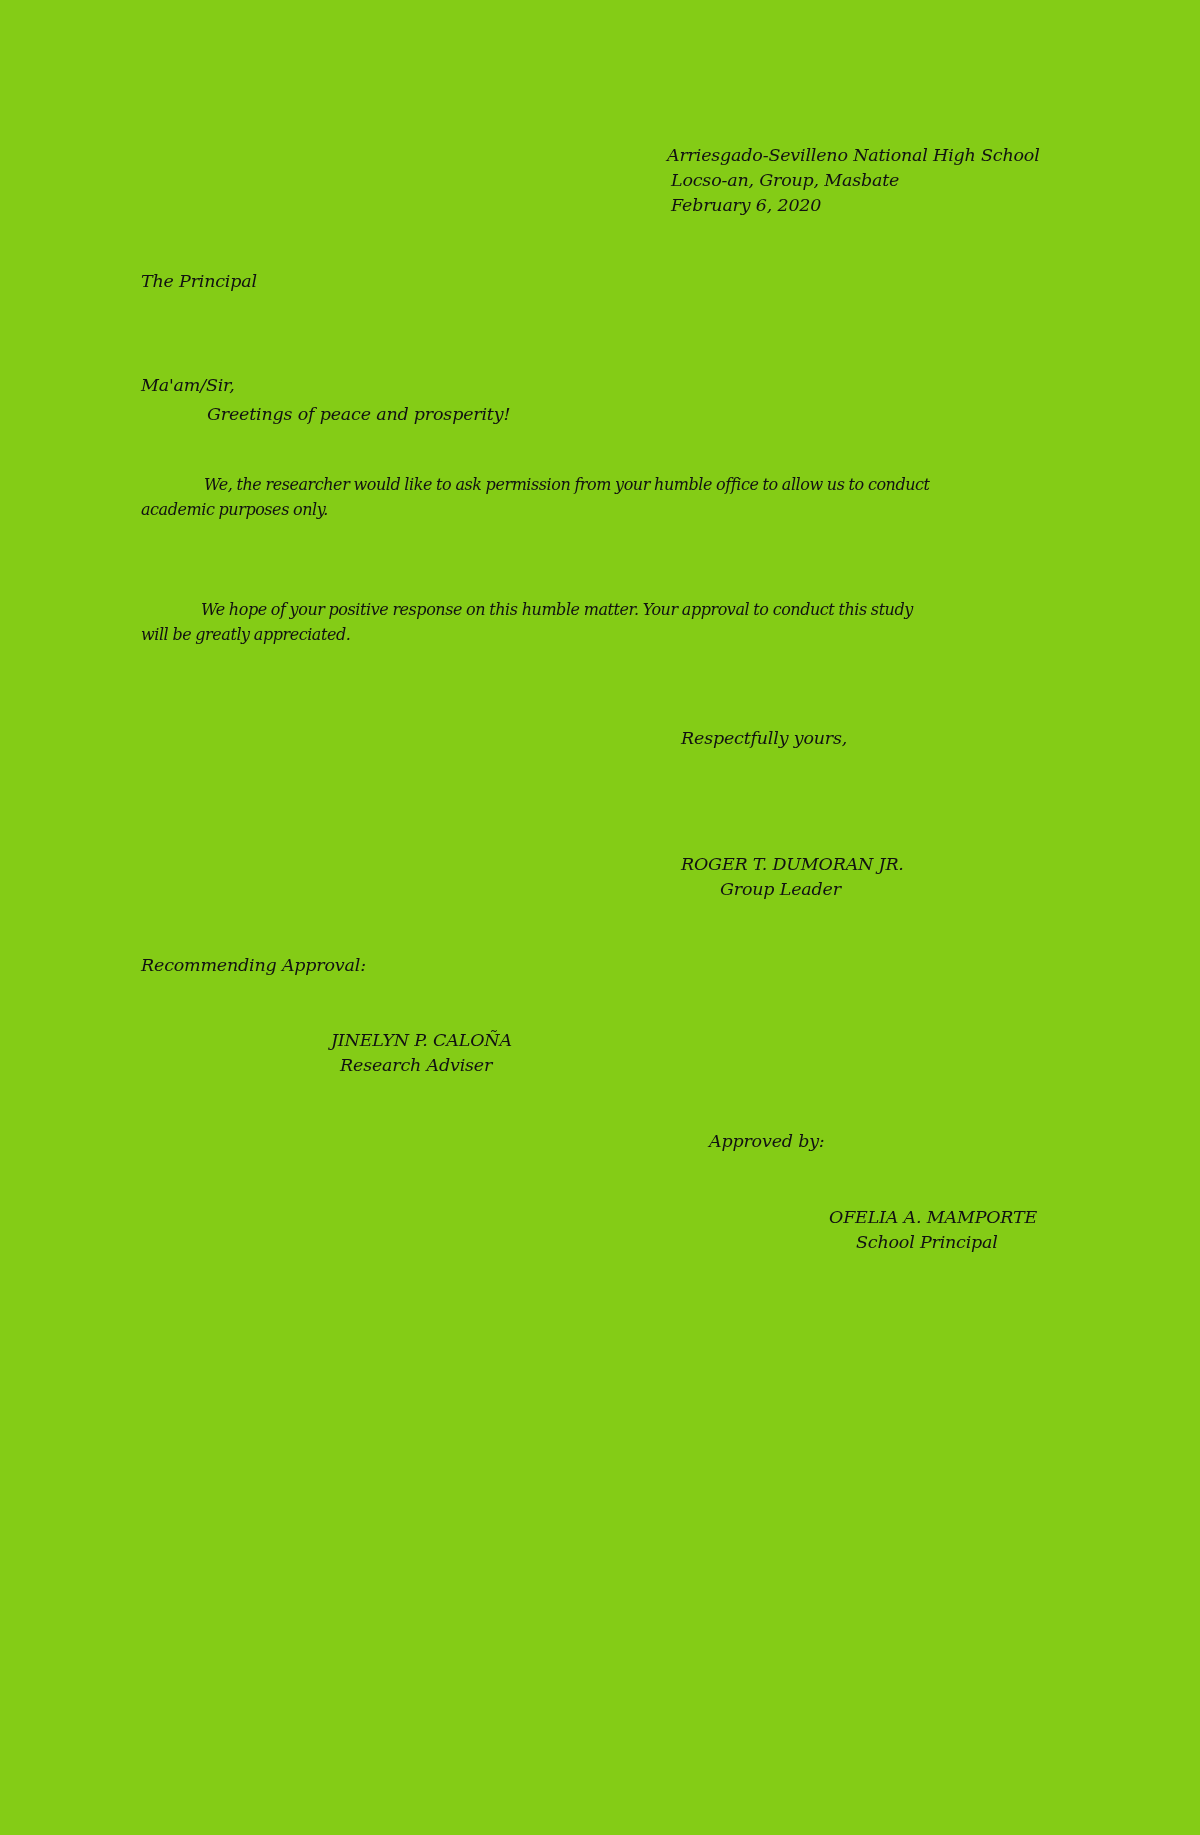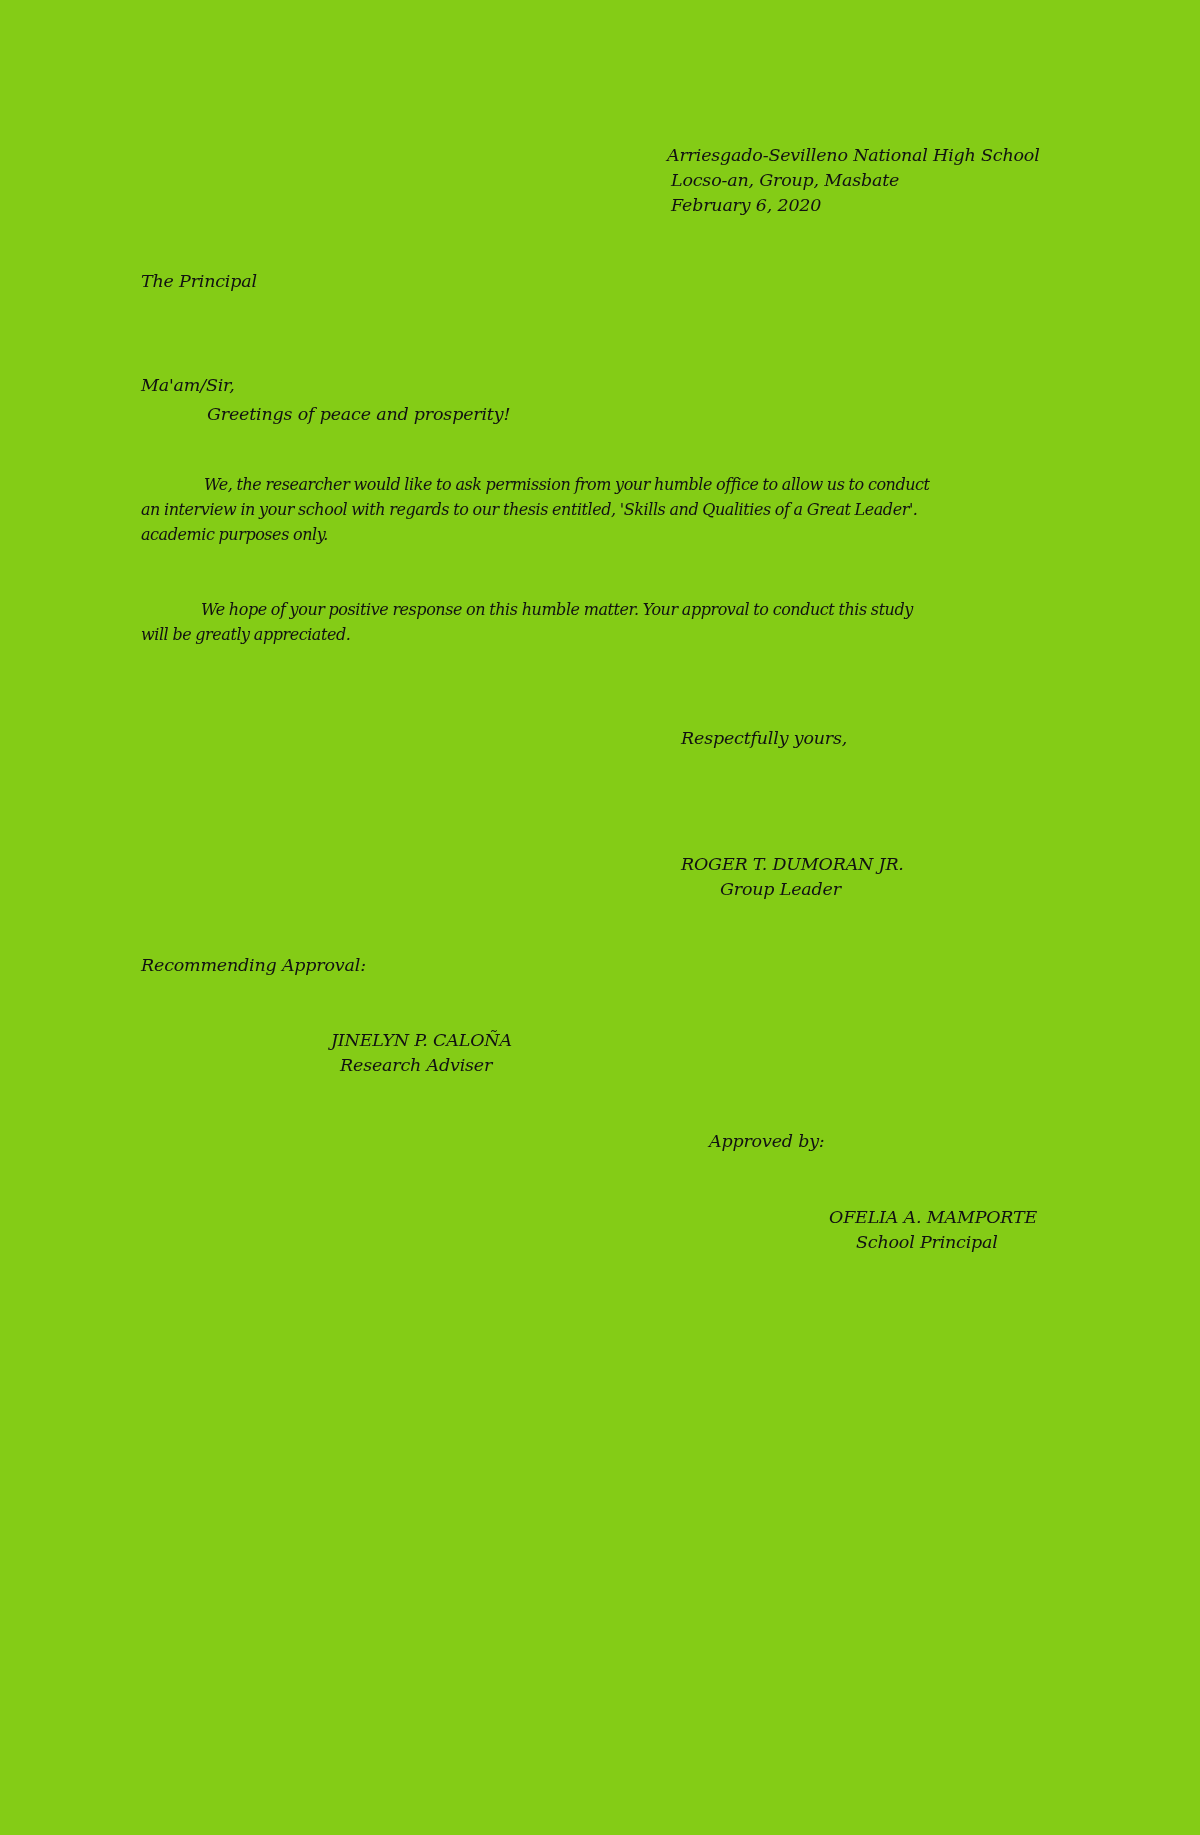--- a/index.html
+++ b/index.html
@@ -57,21 +57,20 @@
   <div class="line" style="left:671px; top:193px;">February 6, 2020</div>
 
   <div class="line" style="left:141px; top:269px;">The Principal</div>
 
   <div class="line" style="left:141px; top:373px;">Ma'am/Sir,</div>
 
   <div class="line" style="left:207px; top:402px;">Greetings of peace and prosperity!</div>
 
   <div class="para" style="top:472px;">
     <span class="pl indent">We, the researcher would like to ask permission from your humble office to allow us to conduct</span>
-    <span class="pl">an interview in your school with regards to our thesis entitled, 'Skills and Qualities of  a Great Leader'.</span>
     <span class="pl">academic purposes only.</span>
   </div>
 
   <div class="para" style="top:597px;">
     <span class="pl indent2">We hope of your positive response on this humble matter. Your approval to conduct this study</span>
     <span class="pl">will be greatly appreciated.</span>
   </div>
 
   <div class="line" style="left:681px; top:726px;">Respectfully yours,</div>
 

